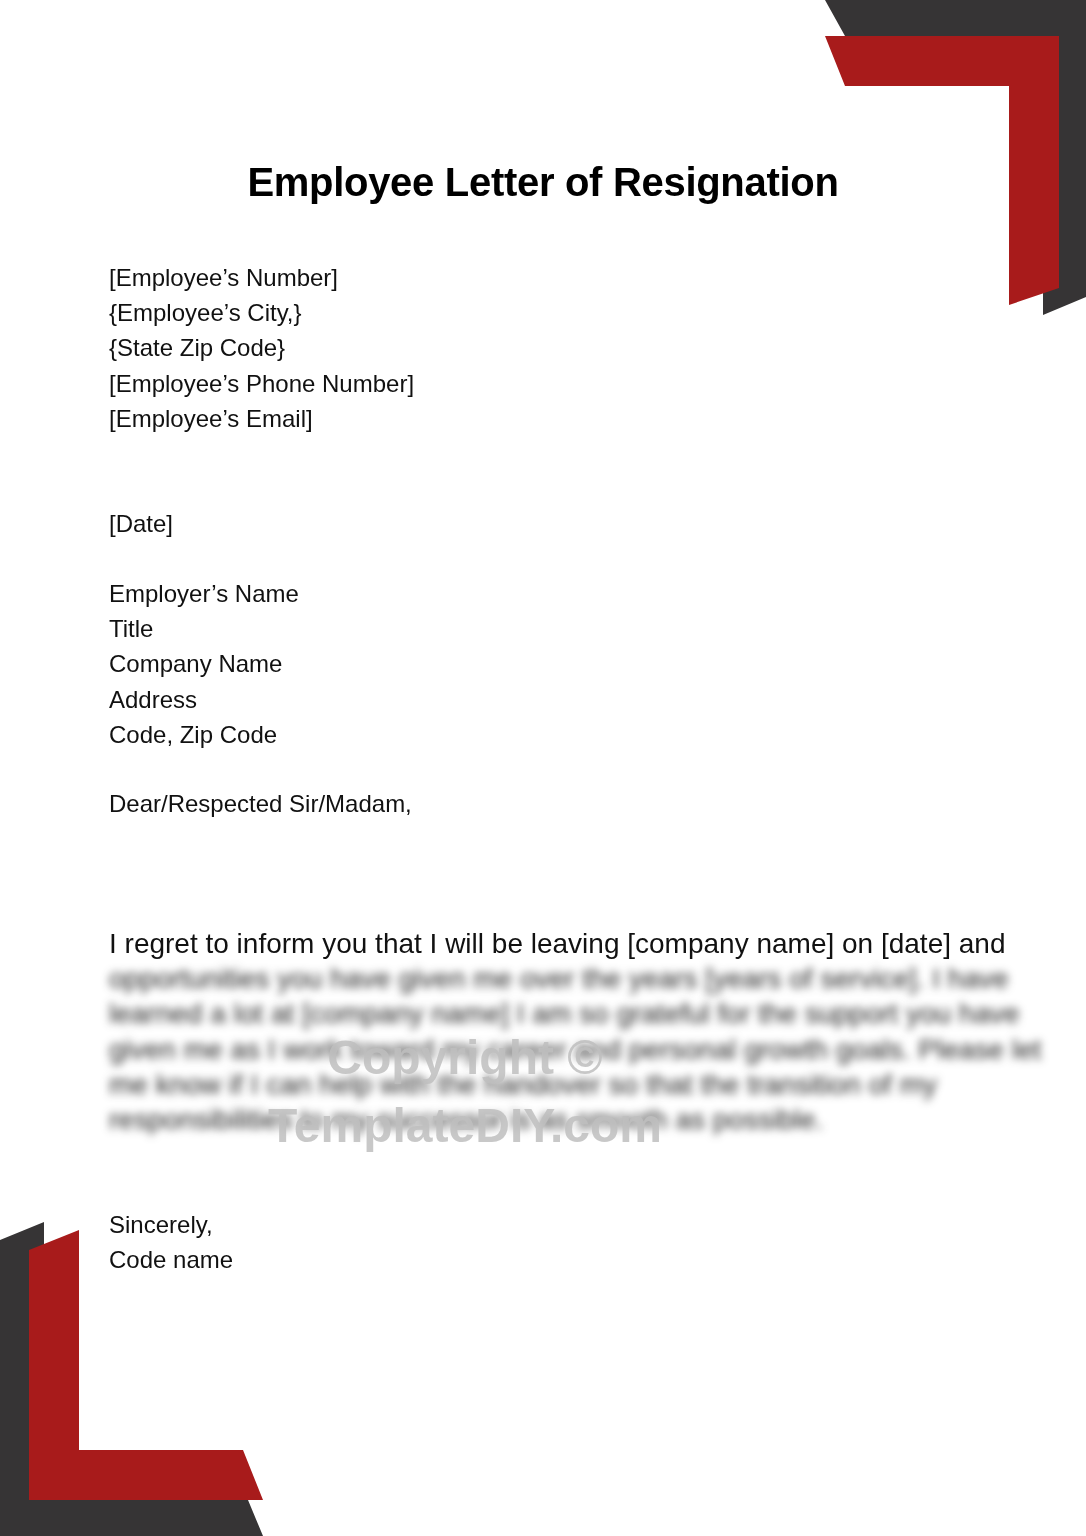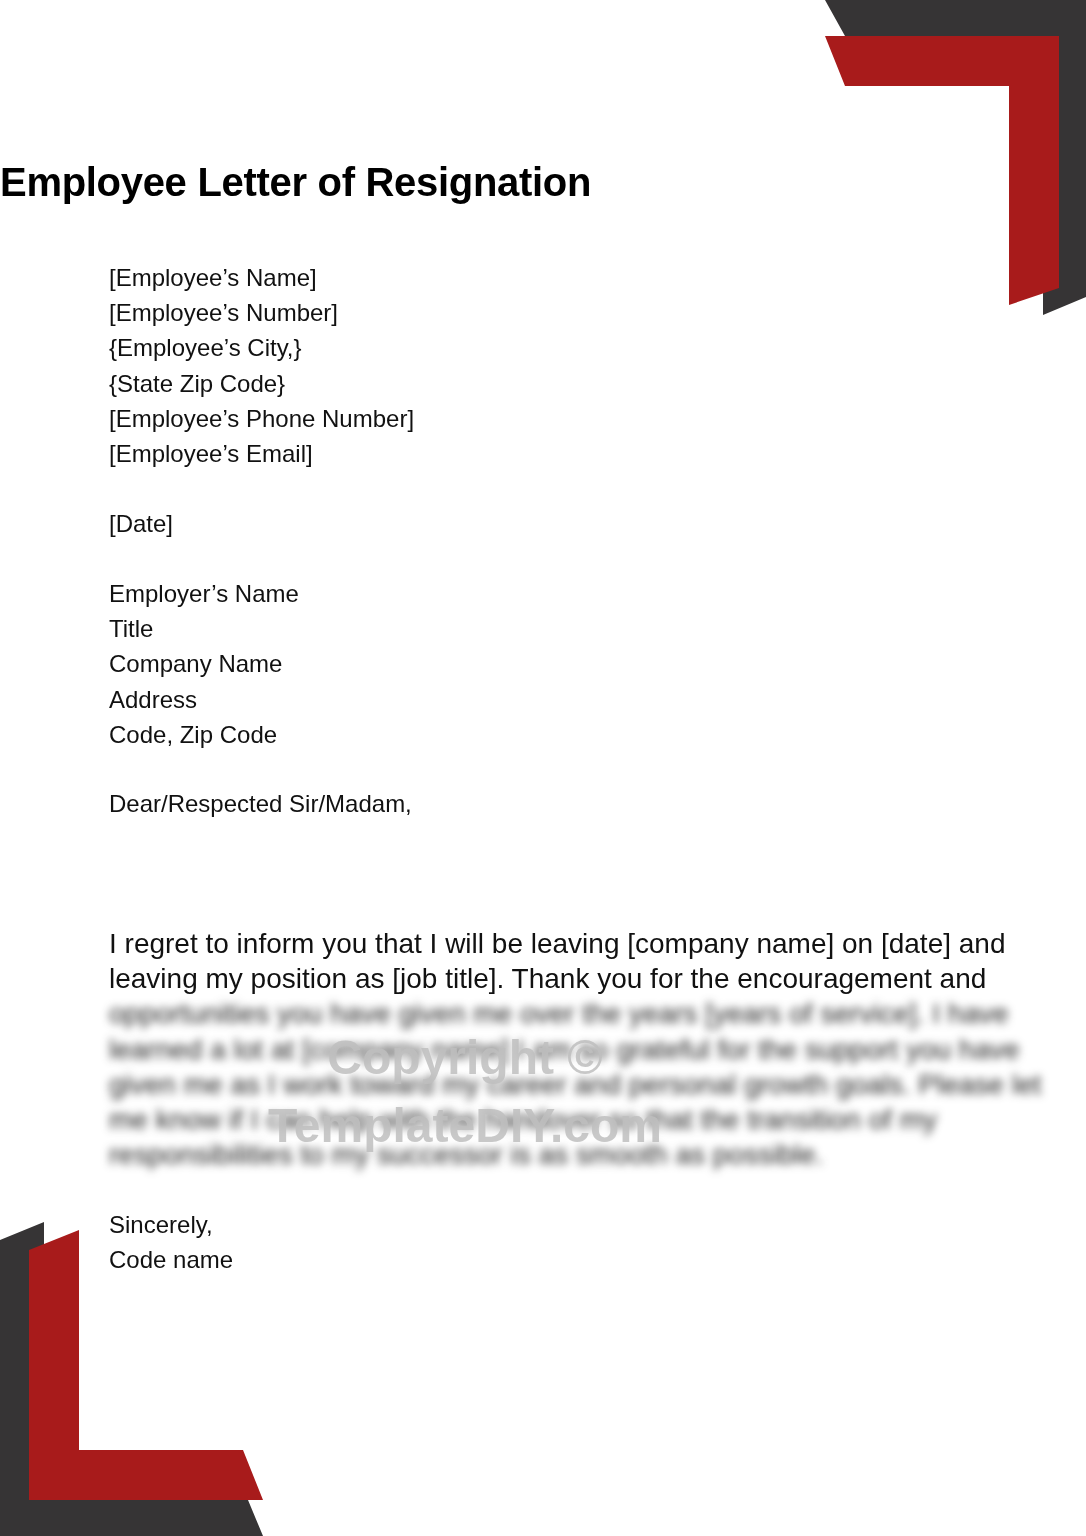--- a/index.html
+++ b/index.html
@@ -5,21 +5,21 @@
     html, body { margin: 0; padding: 0; }
     body {
       width: 1086px; height: 1536px; position: relative; overflow: hidden;
       background: #ffffff;
       font-family: "Liberation Sans", "DejaVu Sans", sans-serif;
       color: #111111;
     }
     .deco { position: absolute; left: 0; top: 0; width: 1086px; height: 1536px; pointer-events: none; }
     .title {
       position: absolute; left: 0; width: 1086px; top: 160px;
-      font-weight: bold; font-size: 40px; letter-spacing: -0.3px;
+      text-align: center; font-weight: bold; font-size: 40px; letter-spacing: -0.3px;
       color: #000000;
     }
     .block { position: absolute; left: 109px; font-size: 24px; line-height: 35.2px; }
     .line { display: block; white-space: nowrap; }
     .para {
       position: absolute; left: 109px; top: 926px; width: 870px;
       font-size: 28px; line-height: 35.2px;
     }
     .blurred { filter: blur(4px); color: #222; }
     .watermark {
@@ -37,21 +37,20 @@
   <polygon points="825,36 1059,36 1059,288 1009,305 1009,86 845,86" fill="#a81b1b"></polygon>
 
   <polygon points="0,1240 44,1222 44,1500 248,1500 263,1536 0,1536" fill="#363435"></polygon>
 
   <polygon points="29,1250 79,1230 79,1450 243,1450 263,1500 29,1500" fill="#a81b1b"></polygon>
 </svg>
 
 <div class="title">Employee Letter of Resignation</div>
 
 <div class="block" style="top:260px;">
-  <span class="line">[Employee’s Name]</span>
   <span class="line">[Employee’s Number]</span>
   <span class="line">{Employee’s City,}</span>
   <span class="line">{State Zip Code}</span>
   <span class="line">[Employee’s Phone Number]</span>
   <span class="line">[Employee’s Email]</span>
 </div>
 
 <div class="block" style="top:506px;">
   <span class="line">[Date]</span>
 </div>
@@ -63,21 +62,20 @@
   <span class="line">Address</span>
   <span class="line">Code, Zip Code</span>
 </div>
 
 <div class="block" style="top:786px;">
   <span class="line">Dear/Respected Sir/Madam,</span>
 </div>
 
 <div class="para">
   <span class="line">I regret to inform you that I will be leaving [company name] on [date] and</span>
-  <span class="line">leaving my position as [job title]. Thank you for the encouragement and</span>
   <span class="line blurred">opportunities you have given me over the years [years of service]. I have</span>
   <span class="line blurred">learned a lot at [company name] I am so grateful for the support you have</span>
   <span class="line blurred">given me as I work toward my career and personal growth goals.  Please let</span>
   <span class="line blurred">me know if I can help with the handover so that the transition of my</span>
   <span class="line blurred">responsibilities to my successor is as smooth as possible.</span>
 </div>
 
 <div class="watermark" style="top:1026px; left:-78px;">Copyright ©</div>
 <div class="watermark" style="top:1094px; left:-78px;">TemplateDIY.com</div>
 

